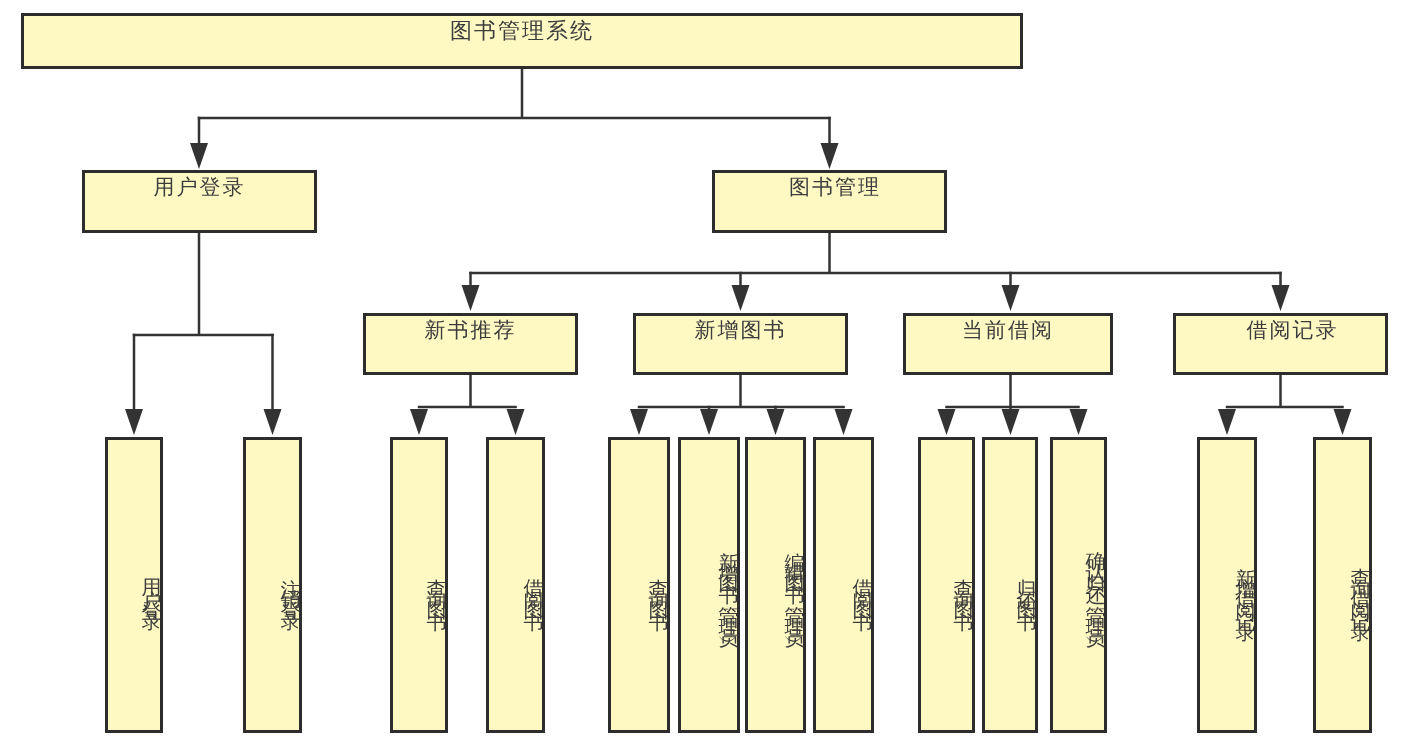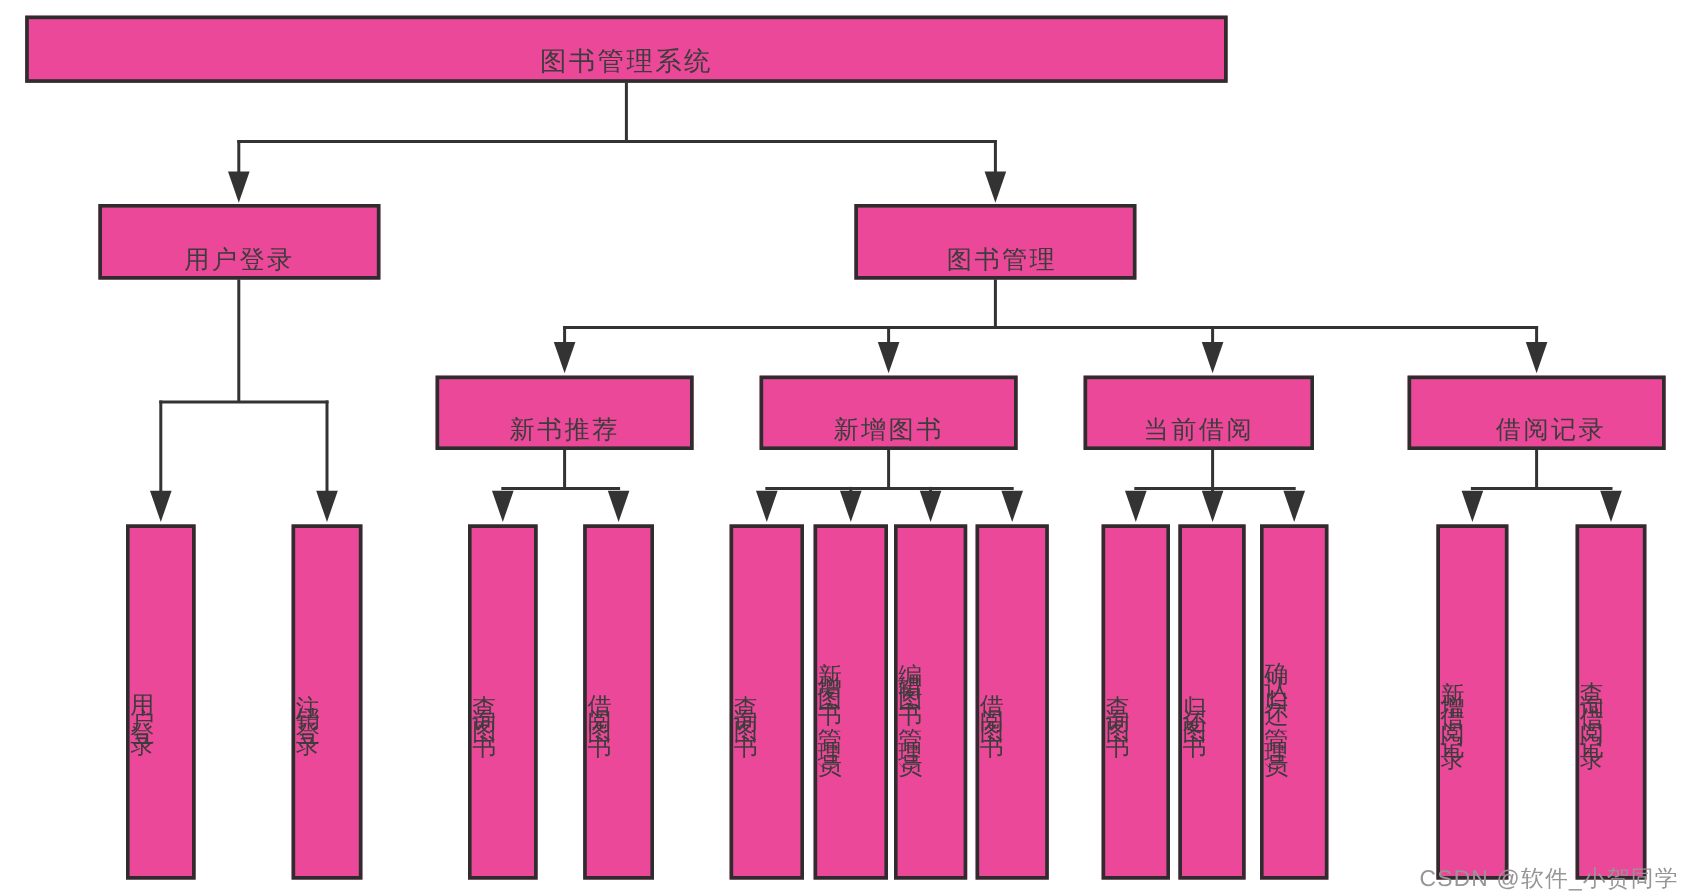--- a/index.html
+++ b/index.html
@@ -2,24 +2,24 @@
 <html><head>
 <meta charset="utf-8">
 <style>
   html, body { margin:0; padding:0; background:#ffffff; }
   .canvas {
     position:relative; width:1405px; height:747px; background:#ffffff;
     font-family:"Liberation Sans","DejaVu Sans",sans-serif; overflow:hidden;
   }
   svg.connectors { position:absolute; left:0; top:0; width:1405px; height:747px; }
   .node {
-    position:absolute; box-sizing:border-box; background:#ec4899;
+    position:absolute; box-sizing:border-box; background:#fef9c3;
     border:3px solid #2d2d2d; color:#3c3c3c;
-    display:flex; align-items:flex-end; justify-content:center;
-    z-index:2; text-align:center;
+    display:flex; align-items:flex-start; justify-content:center;
+    z-index:2; text-align:center;font-family:Liberation Mono, monospace;
   }
   .root-node  { font-size:22px; letter-spacing:2px; }
   .h-node     { font-size:21px; letter-spacing:2px; }
   .leaf {
     writing-mode:vertical-rl; text-orientation:mixed;
     font-size:20px; letter-spacing:11px; line-height:1;
   }
   .leaf span { display:block; }
   .watermark {
     position:absolute; left:1183px; top:719px; z-index:6;
@@ -95,21 +95,21 @@
   <div class="node h-node" style="left:712px; top:170px; width:235px; height:63px;padding-left:11px;">
     <span>图书管理</span>
   </div>
 
   <div class="node h-node" style="left:363px; top:313px; width:215px; height:62px;">
     <span>新书推荐</span>
   </div>
   <div class="node h-node" style="left:633px; top:313px; width:215px; height:62px;">
     <span>新增图书</span>
   </div>
-  <div class="node h-node" style="left:903px; top:313px; width:192px; height:62px;">
+  <div class="node h-node" style="left:903px; top:313px; width:210px; height:62px;">
     <span>当前借阅</span>
   </div>
   <div class="node h-node" style="left:1173px; top:313px; width:215px; height:62px;padding-left:24px;">
     <span>借阅记录</span>
   </div>
 
   <div class="node leaf" style="left:105px; top:437px; width:58px; height:296px;">
     <span>用户登录</span>
   </div>
   <div class="node leaf" style="left:243px; top:437px; width:59px; height:296px;">
@@ -146,15 +146,14 @@
     <span>确认归还（管理员）</span>
   </div>
 
   <div class="node leaf" style="left:1197px; top:437px; width:60px; height:296px;">
     <span>新增借阅记录</span>
   </div>
   <div class="node leaf" style="left:1313px; top:437px; width:59px; height:296px;">
     <span>查询借阅记录</span>
   </div>
 
-  <div class="watermark">CSDN @软件_小贺同学</div>
 
 </div>
 
 </body></html>

